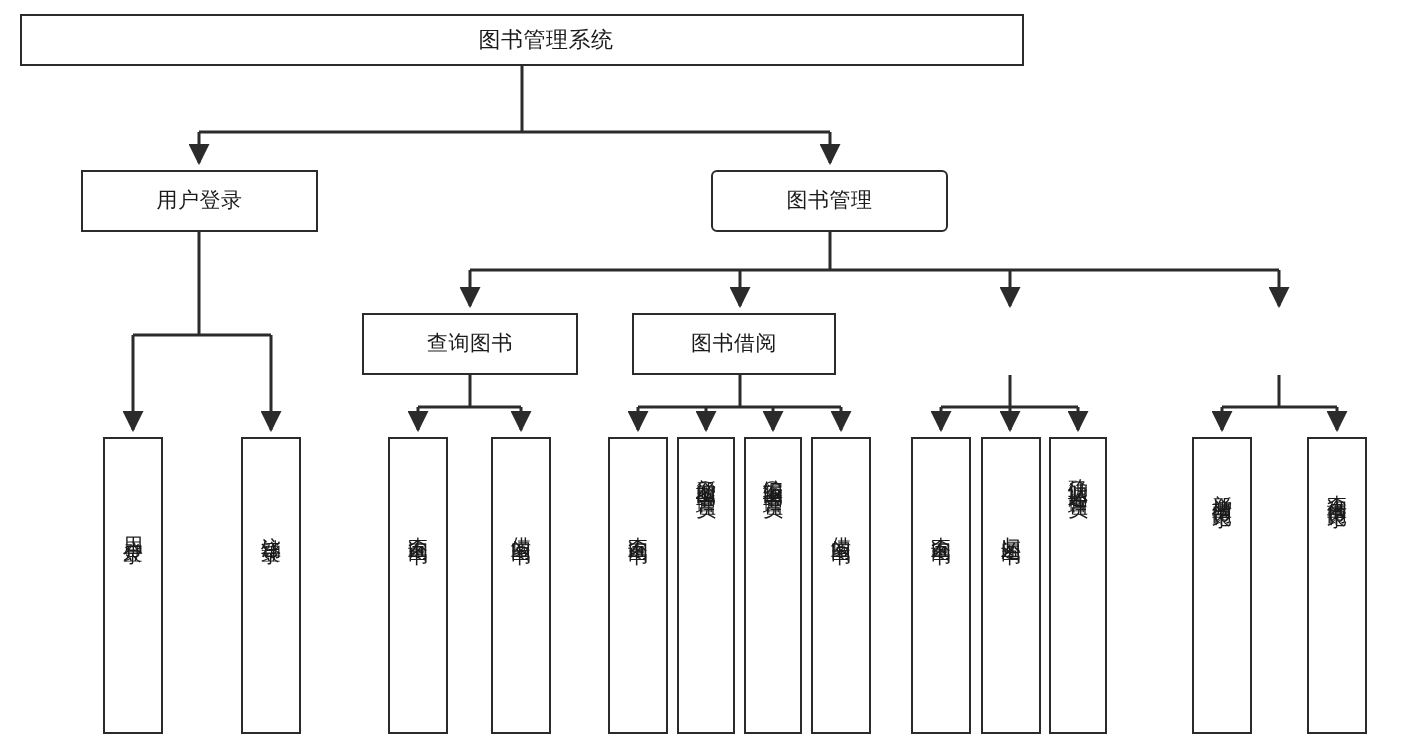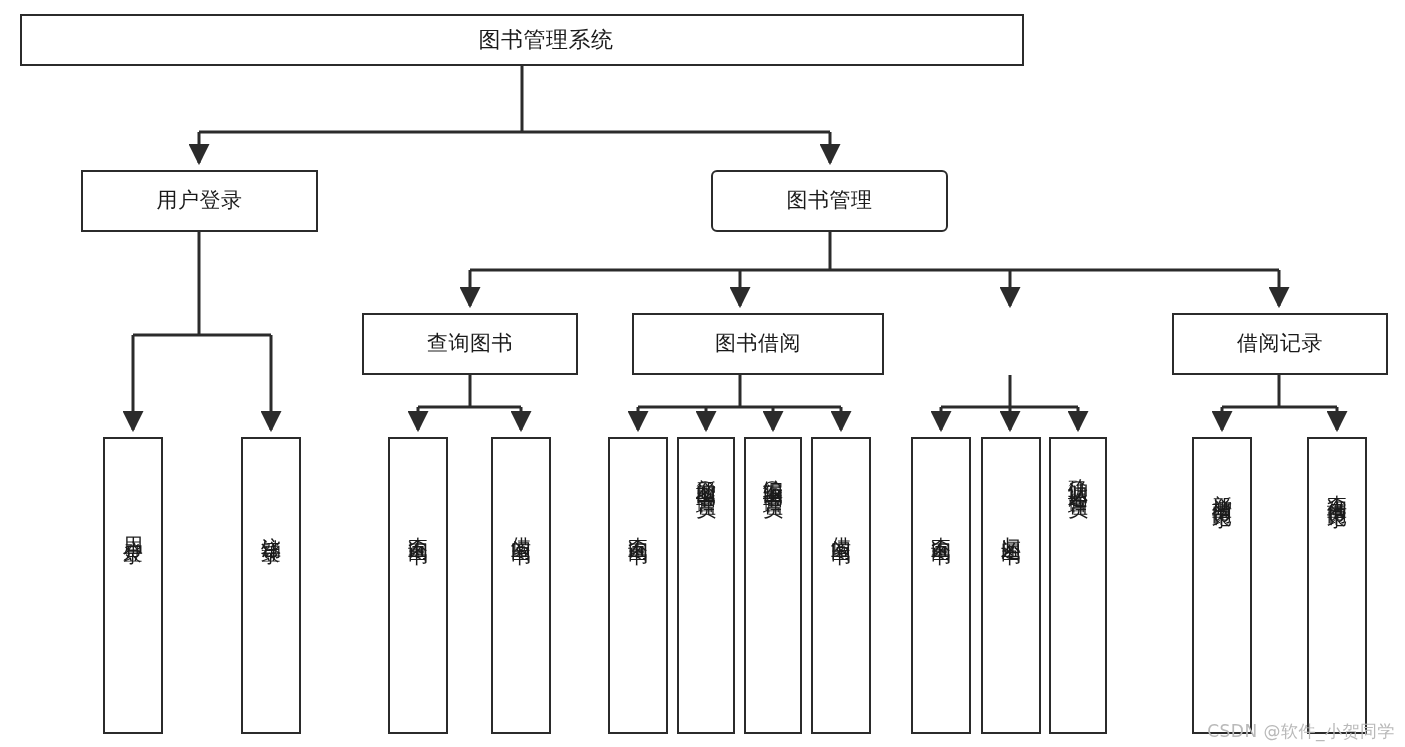--- a/index.html
+++ b/index.html
@@ -147,28 +147,25 @@
   </div>
 
   <div class="node horizontal" style="left:711px; top:170px; width:237px; height:62px;border-radius:6px;">
     <span class="node-label">图书管理</span>
   </div>
 
   <div class="node horizontal" style="left:362px; top:313px; width:216px; height:62px;">
     <span class="node-label">查询图书</span>
   </div>
 
-  <div class="node horizontal" style="left:632px; top:313px; width:252px; height:62px;">
+  <div class="node horizontal" style="left:632px; top:313px; width:204px; height:62px;">
     <span class="node-label">图书借阅</span>
   </div>
 
 
-  <div class="node horizontal" style="left:1172px; top:313px; width:216px; height:62px;">
-    <span class="node-label">借阅记录</span>
-  </div>
 
   <div class="node vertical mid" style="left:103px; top:437px; width:60px; height:297px;">
     <span class="node-label">用户登录</span>
   </div>
 
   <div class="node vertical mid" style="left:241px; top:437px; width:60px; height:297px;">
     <span class="node-label">注销登录</span>
   </div>
 
   <div class="node vertical mid" style="left:388px; top:437px; width:60px; height:297px;">
@@ -208,15 +205,14 @@
   </div>
 
   <div class="node vertical short" style="left:1192px; top:437px; width:60px; height:297px;">
     <span class="node-label">新增借阅记录</span>
   </div>
 
   <div class="node vertical short" style="left:1307px; top:437px; width:60px; height:297px;">
     <span class="node-label">查询借阅记录</span>
   </div>
 
-  <div id="watermark">CSDN @软件_小贺同学</div>
 
 </div>
 
 </body></html>

